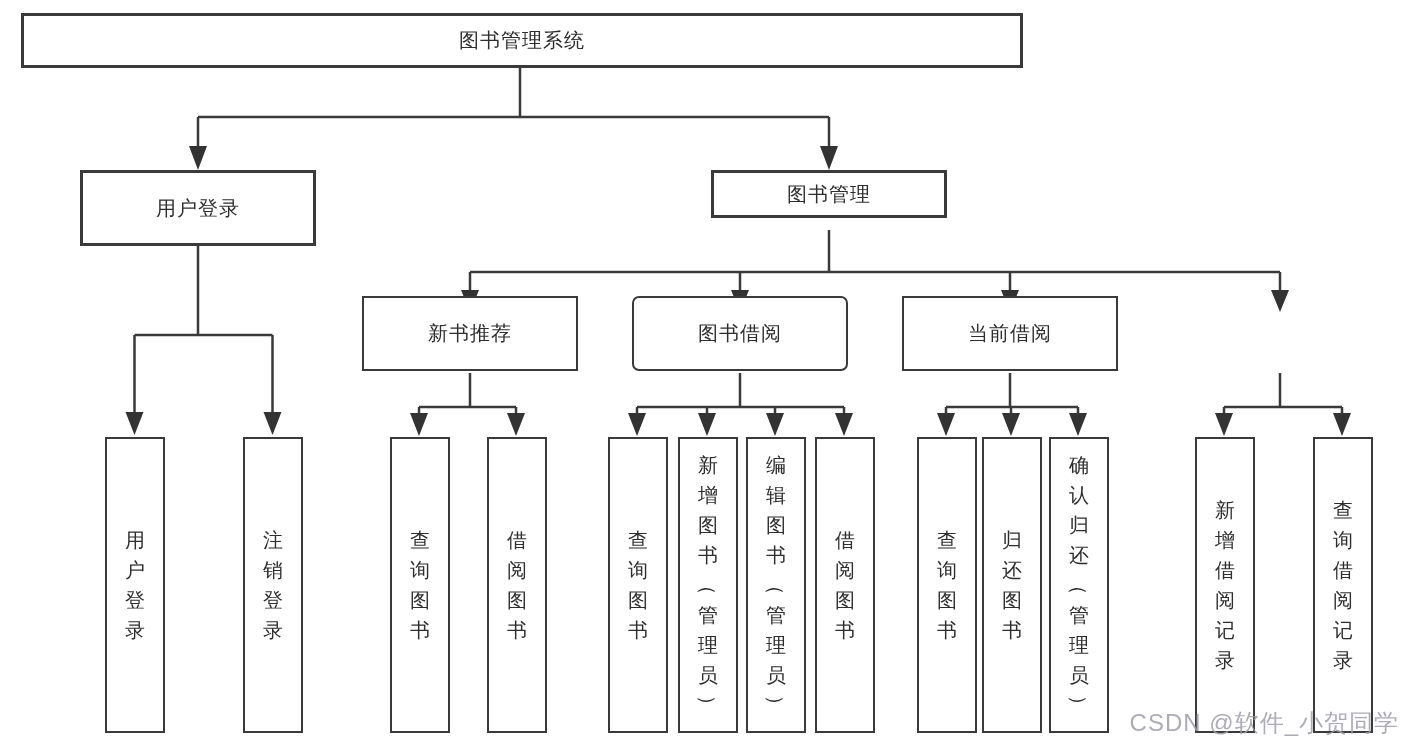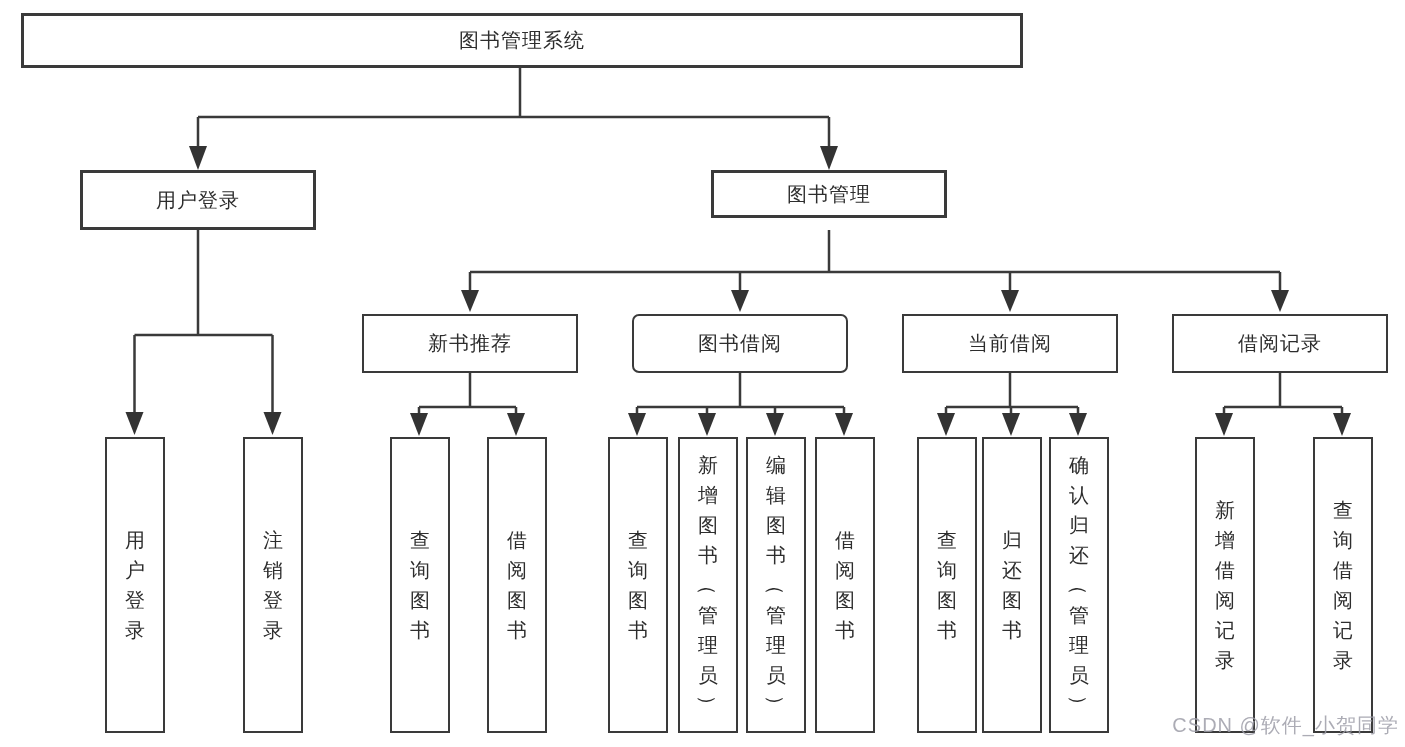--- a/index.html
+++ b/index.html
@@ -21,23 +21,23 @@
     border: 3px solid #3a3a3a;
     box-sizing: border-box;
     display: flex;
     align-items: center;
     justify-content: center;
     color: #2d2d2d;
     z-index: 2;
   }
   .node.lvl { font-size: 20px; letter-spacing: 1px; text-align: center; }
   .root  { left: 21px;  top: 13px;  width: 1002px; height: 55px; }
-  .b-user{ left: 80px;  top: 170px; width: 236px;  height: 60px; }
+  .b-user{ left: 80px;  top: 170px; width: 236px;  height: 76px; }
   .b-mgmt{ left: 711px; top: 170px; width: 236px;  height: 48px; }
-  .l3 { top: 314px; width: 216px; height: 59px; border-width: 2.5px; }
+  .l3 { top: 296px; width: 216px; height: 75px; border-width: 2.5px; }
   .b-new { left: 362px; }
   .b-brw { left: 632px; border-radius: 7px; }
   .b-cur { left: 902px; }
   .b-rec { left: 1172px; }
 
   .leaf {
     top: 437px; width: 60px; height: 296px;
     border-width: 2.5px;
     flex-direction: column;
     font-size: 20px;
@@ -51,21 +51,21 @@
   .lf3  { left: 390px; }  .lf4  { left: 487px; }
   .lf5  { left: 608px; }  .lf6  { left: 678px; }
   .lf7  { left: 746px; }  .lf8  { left: 815px; }
   .lf9  { left: 917px; }  .lf10 { left: 982px; }
   .lf11 { left: 1049px; }
   .lf12 { left: 1195px; } .lf13 { left: 1313px; }
 
   .watermark {
     position: absolute;
     right: 6px; bottom: 8px;
-    font-size: 20px;
+    font-size: 24px;
     color: rgba(158, 158, 168, 0.85);
     z-index: 3;
     letter-spacing: 1px;
     white-space: nowrap;
   }
 </style>
 </head>
 <body>
 
 <div class="canvas">
@@ -121,21 +121,20 @@
   </svg>
 
   <div class="node lvl root">图书管理系统</div>
 
   <div class="node lvl b-user">用户登录</div>
   <div class="node lvl b-mgmt">图书管理</div>
 
   <div class="node lvl l3 b-new">新书推荐</div>
   <div class="node lvl l3 b-brw">图书借阅</div>
   <div class="node lvl l3 b-cur">当前借阅</div>
-  <div class="node lvl l3 b-rec">借阅记录</div>
 
   <div class="node leaf lf1">
       <span>用</span>
       <span>户</span>
       <span>登</span>
       <span>录</span>
     </div>
   <div class="node leaf lf2">
       <span>注</span>
       <span>销</span>

